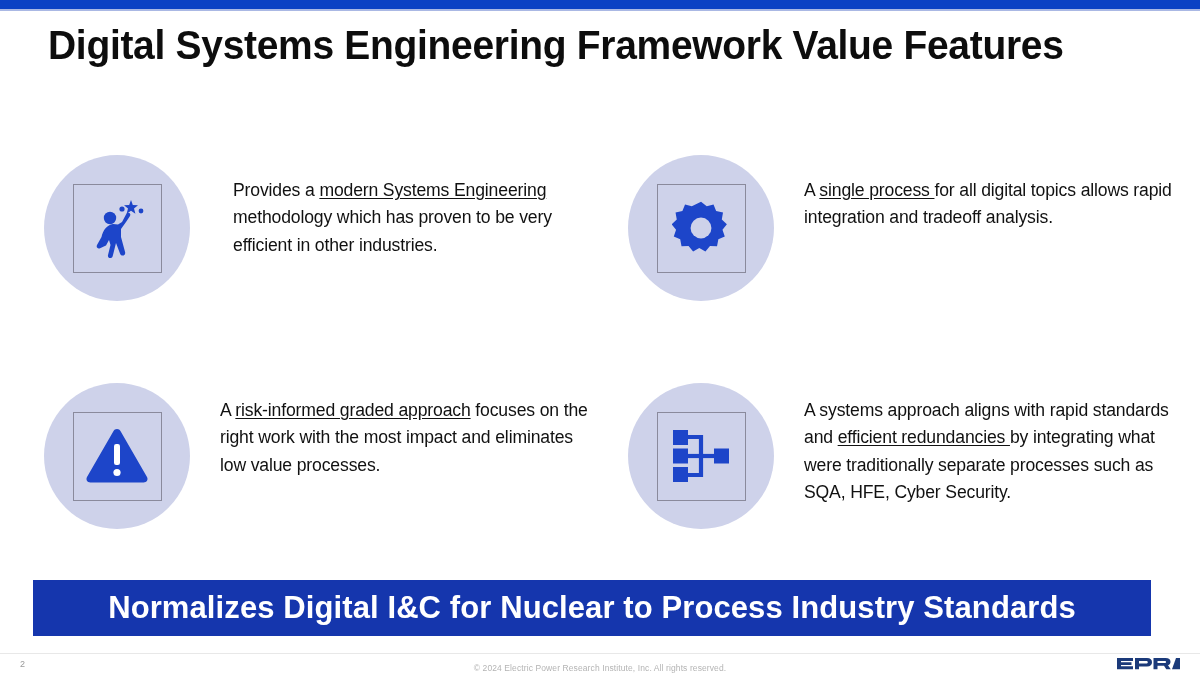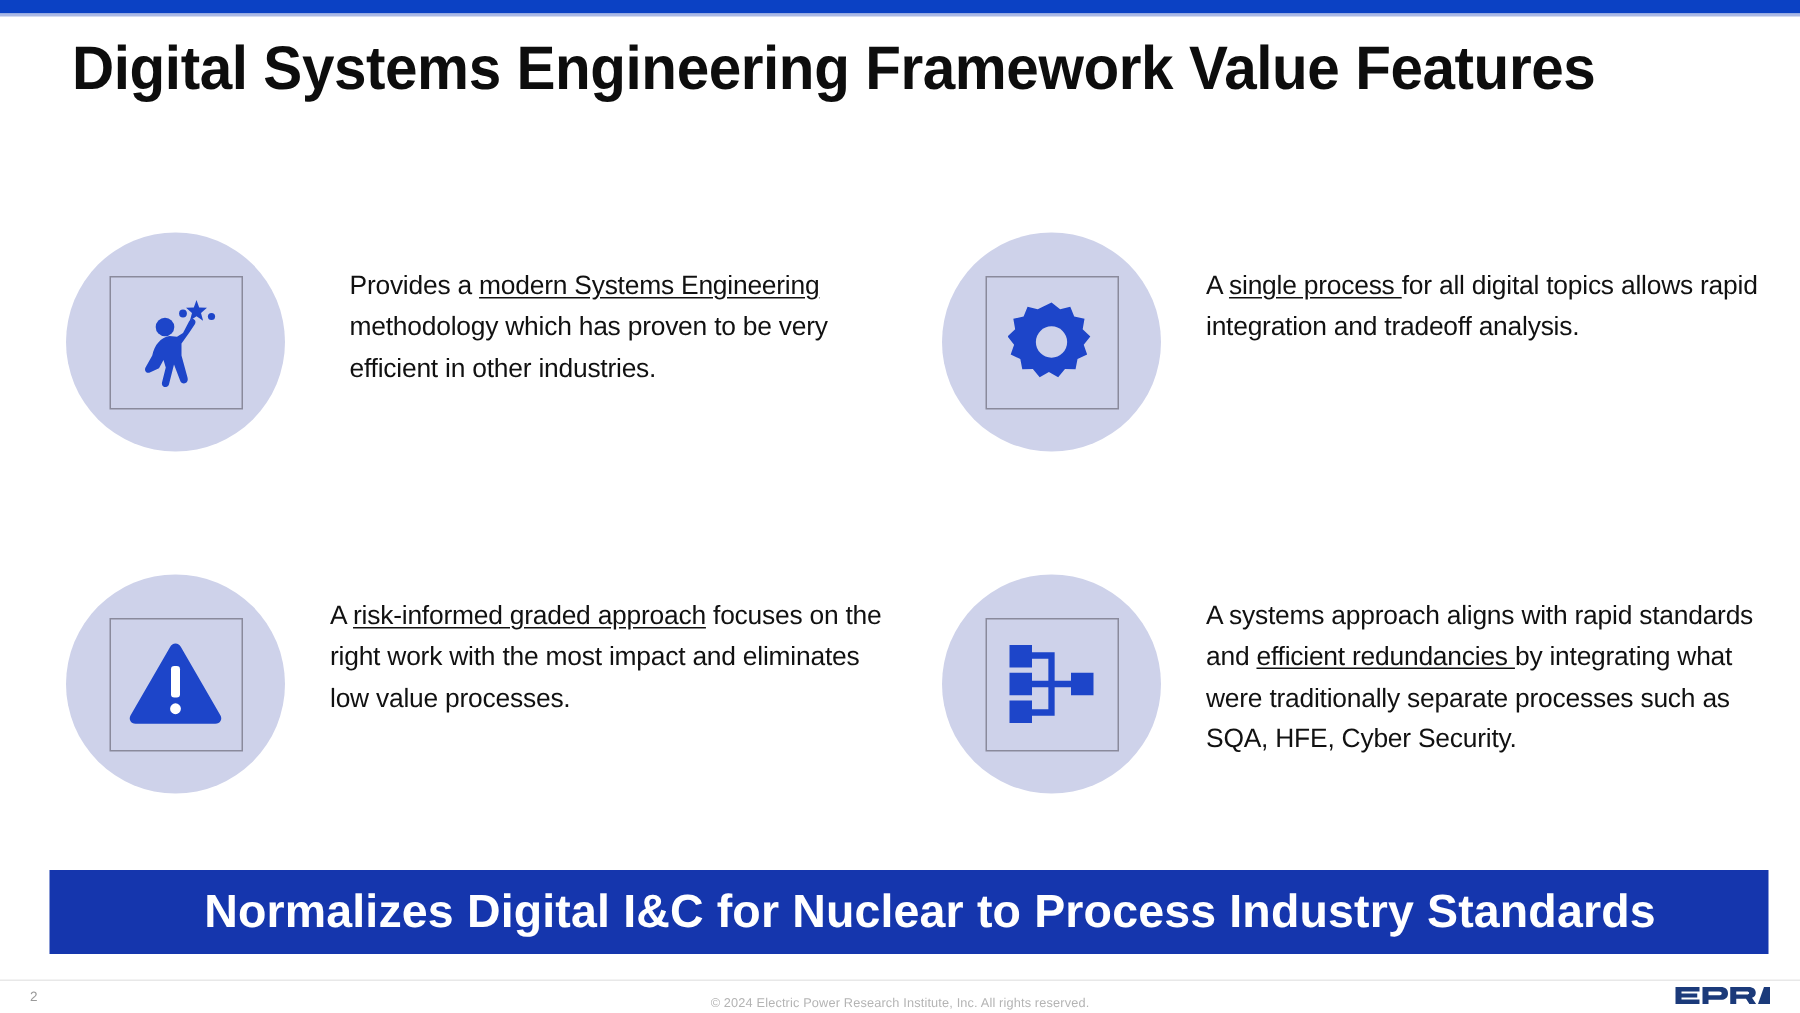--- a/index.html
+++ b/index.html
@@ -103,21 +103,20 @@
   .banner {
     position: absolute;
     left: 33px;
     top: 580px;
     width: 1118px;
     height: 56px;
     background: #1536ad;
     display: flex;
     align-items: center;
     justify-content: center;
-    padding-left: 28px;
   }
   .banner-text {
     color: #ffffff;
     font-size: 31px;
     font-weight: bold;
     font-family: "Liberation Sans Narrow", "Liberation Sans", sans-serif;
     letter-spacing: 0.1px;
     white-space: nowrap;
   }
 

